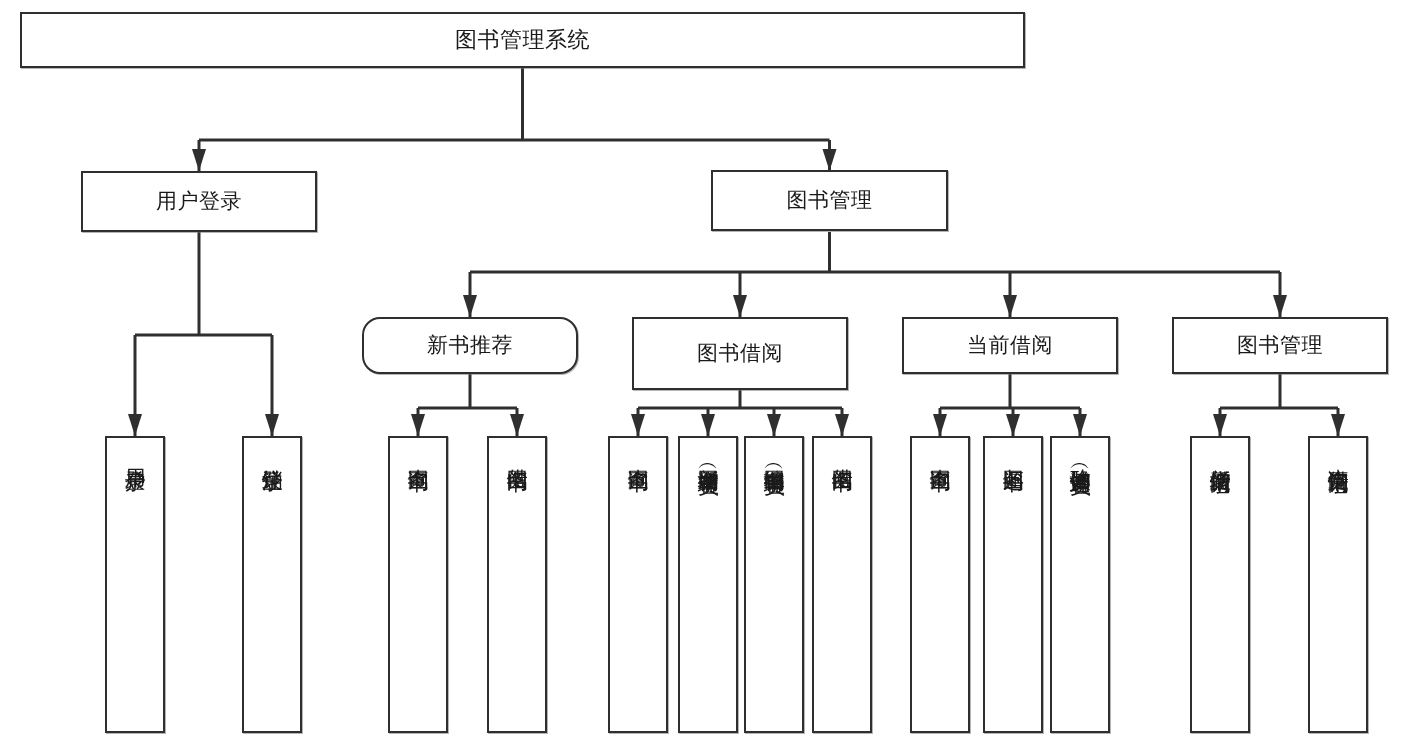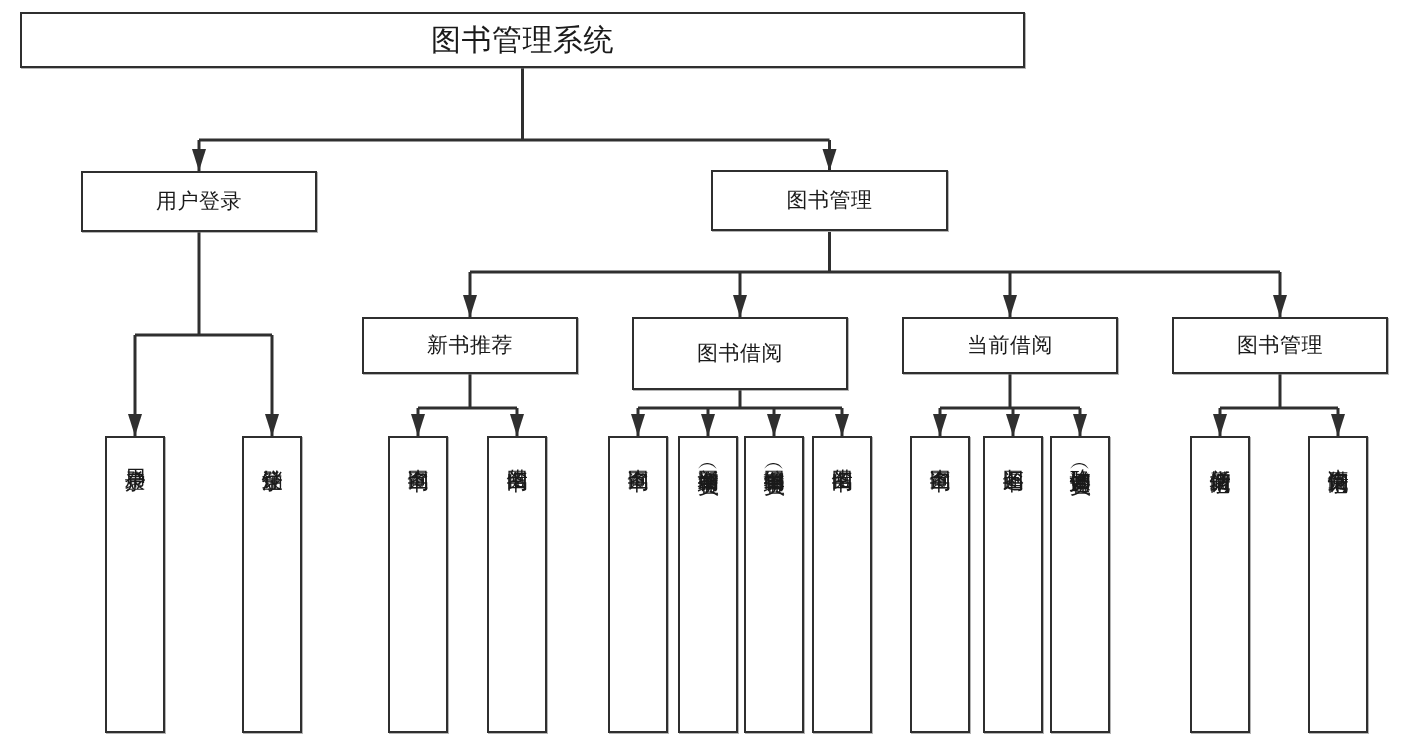--- a/index.html
+++ b/index.html
@@ -47,21 +47,21 @@
   }
   .node.leaf .lbl {
     writing-mode: vertical-rl;
     text-orientation: upright;
     font-size: 21px;
     line-height: 1.35;
     letter-spacing: 1px;
     white-space: pre-wrap;
     max-height: 272px;
   }
-  .node.root .lbl { font-size: 30px; }
+  .node.root .lbl { font-size: 22px; }
   .watermark {
     position: absolute;
     right: 8px;
     bottom: 2px;
     font-size: 19px;
     color: #b9b9b9;
     letter-spacing: 0.5px;
     white-space: nowrap;
     pointer-events: none;
   }
@@ -129,21 +129,21 @@
   <div id="nodes">
       <div class="node root" style="left: 20px; top: 12px; width: 1005px; height: 56px;">
         <span class="lbl">图书管理系统</span>
       </div>
       <div class="node" style="left: 81px; top: 171px; width: 236px; height: 61px;">
         <span class="lbl">用户登录</span>
       </div>
       <div class="node" style="left: 711px; top: 170px; width: 237px; height: 61px;">
         <span class="lbl">图书管理</span>
       </div>
-      <div class="node" style="left: 362px; top: 317px; width: 216px; height: 57px;">
+      <div class="node" style="left: 362px; top: 317px; width: 216px; height: 57px; border-radius: 18px;">
         <span class="lbl">新书推荐</span>
       </div>
       <div class="node" style="left: 632px; top: 317px; width: 216px; height: 73px;">
         <span class="lbl">图书借阅</span>
       </div>
       <div class="node" style="left: 902px; top: 317px; width: 216px; height: 57px;">
         <span class="lbl">当前借阅</span>
       </div>
       <div class="node" style="left: 1172px; top: 317px; width: 216px; height: 57px;">
         <span class="lbl">图书管理</span>

